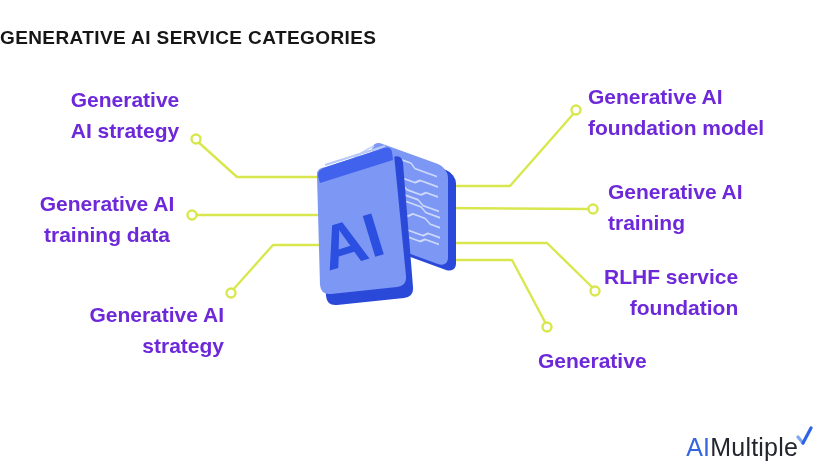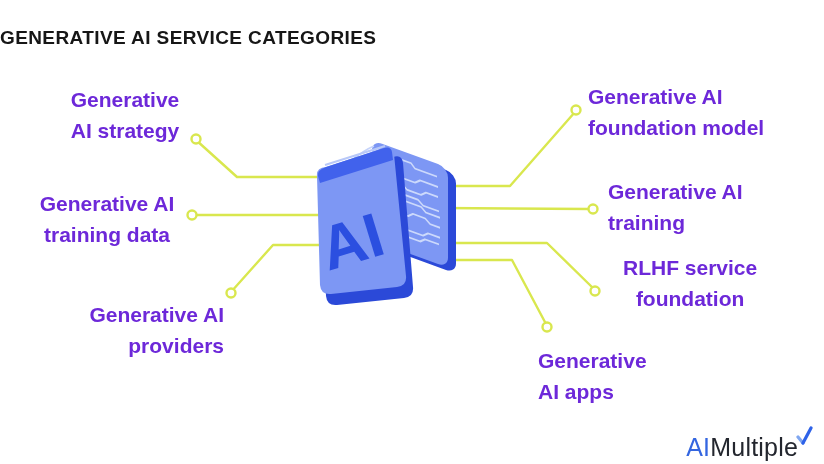--- a/index.html
+++ b/index.html
@@ -21,21 +21,21 @@
     position:absolute;
     font-size:21px;line-height:31px;font-weight:bold;
     color:#6d28d9;
     white-space:nowrap;
   }
   .cat-1{left:55px;top:84px;width:140px;text-align:center;}
   .cat-2{left:23px;top:188px;width:168px;text-align:center;}
   .cat-3{left:40px;top:299px;width:184px;text-align:right;}
   .cat-4{left:588px;top:81px;text-align:left;}
   .cat-5{left:608px;top:176px;text-align:left;}
-  .cat-6{left:604px;top:252px;text-align:center;margin-left:19px;}
+  .cat-6{left:604px;top:261px;text-align:right;}
   .cat-7{left:538px;top:345px;text-align:left;}
   .logo{
     position:absolute;right:26px;top:408px;
     font-size:25px;line-height:30px;
     letter-spacing:.2px;
     margin-top:24px;
   }
   .logo-ai{color:#3466e0;}
   .logo-multiple{color:#23262e;}
   .logo-check{position:absolute;top:-7px;right:-15px;}
@@ -110,37 +110,36 @@
   <div class="cat cat-1">
     <div>Generative</div>
     <div>AI strategy</div>
   </div>
   <div class="cat cat-2">
     <div>Generative AI</div>
     <div>training data</div>
   </div>
   <div class="cat cat-3">
     <div>Generative AI</div>
-    <div>providers</div>
+    <div>strategy</div>
   </div>
   <div class="cat cat-4">
     <div>Generative AI</div>
     <div>foundation model</div>
   </div>
   <div class="cat cat-5">
     <div>Generative AI</div>
     <div>training</div>
   </div>
   <div class="cat cat-6">
     <div>RLHF service</div>
     <div>foundation</div>
   </div>
   <div class="cat cat-7">
     <div>Generative</div>
-    <div>AI apps</div>
   </div>
 
   <div class="logo">
     <span class="logo-ai">AI</span><span class="logo-multiple">Multiple</span>
     <svg class="logo-check" width="17" height="21" viewBox="0 0 17 21">
       <path d="M2,12 L7,18" stroke="#7fa6f0" stroke-width="3.2" stroke-linecap="round" fill="none"></path>
       <path d="M7,18 L15,3" stroke="#2e62e8" stroke-width="3.2" stroke-linecap="round" fill="none"></path>
     </svg>
   </div>
 

